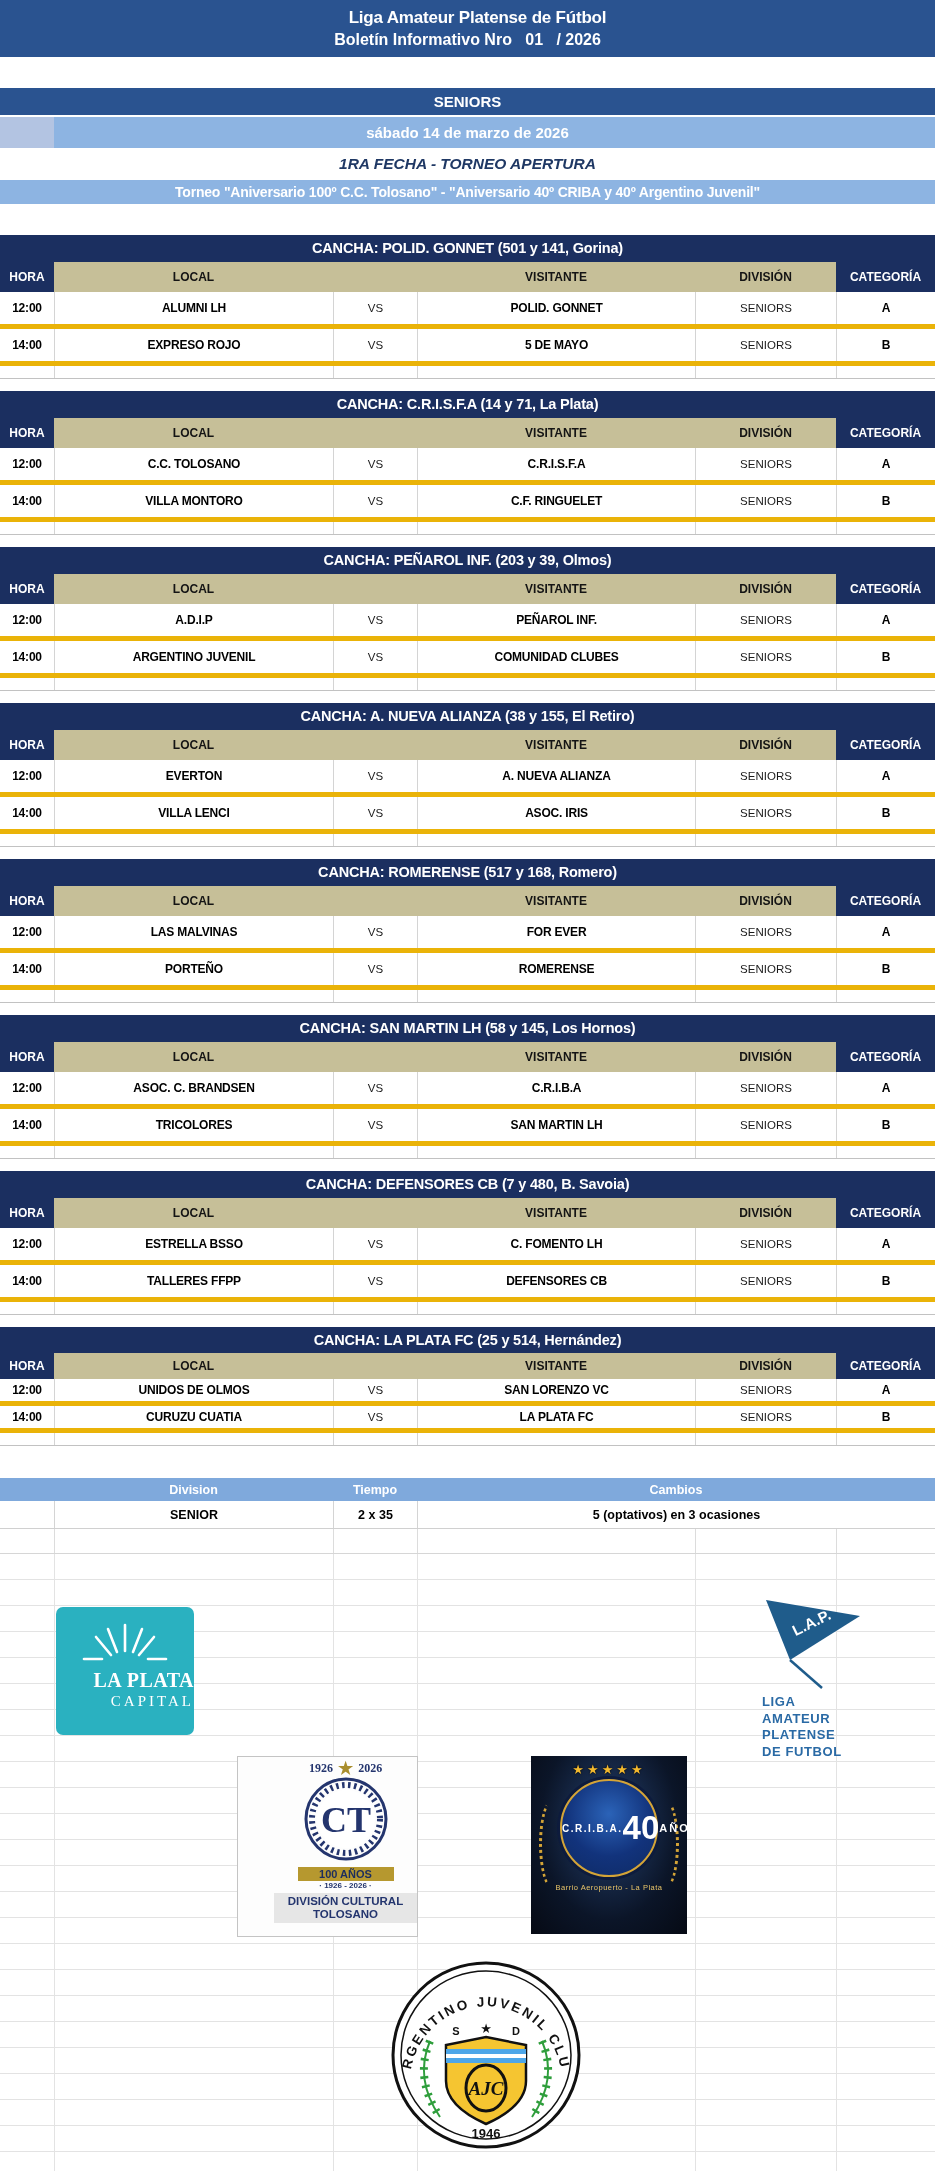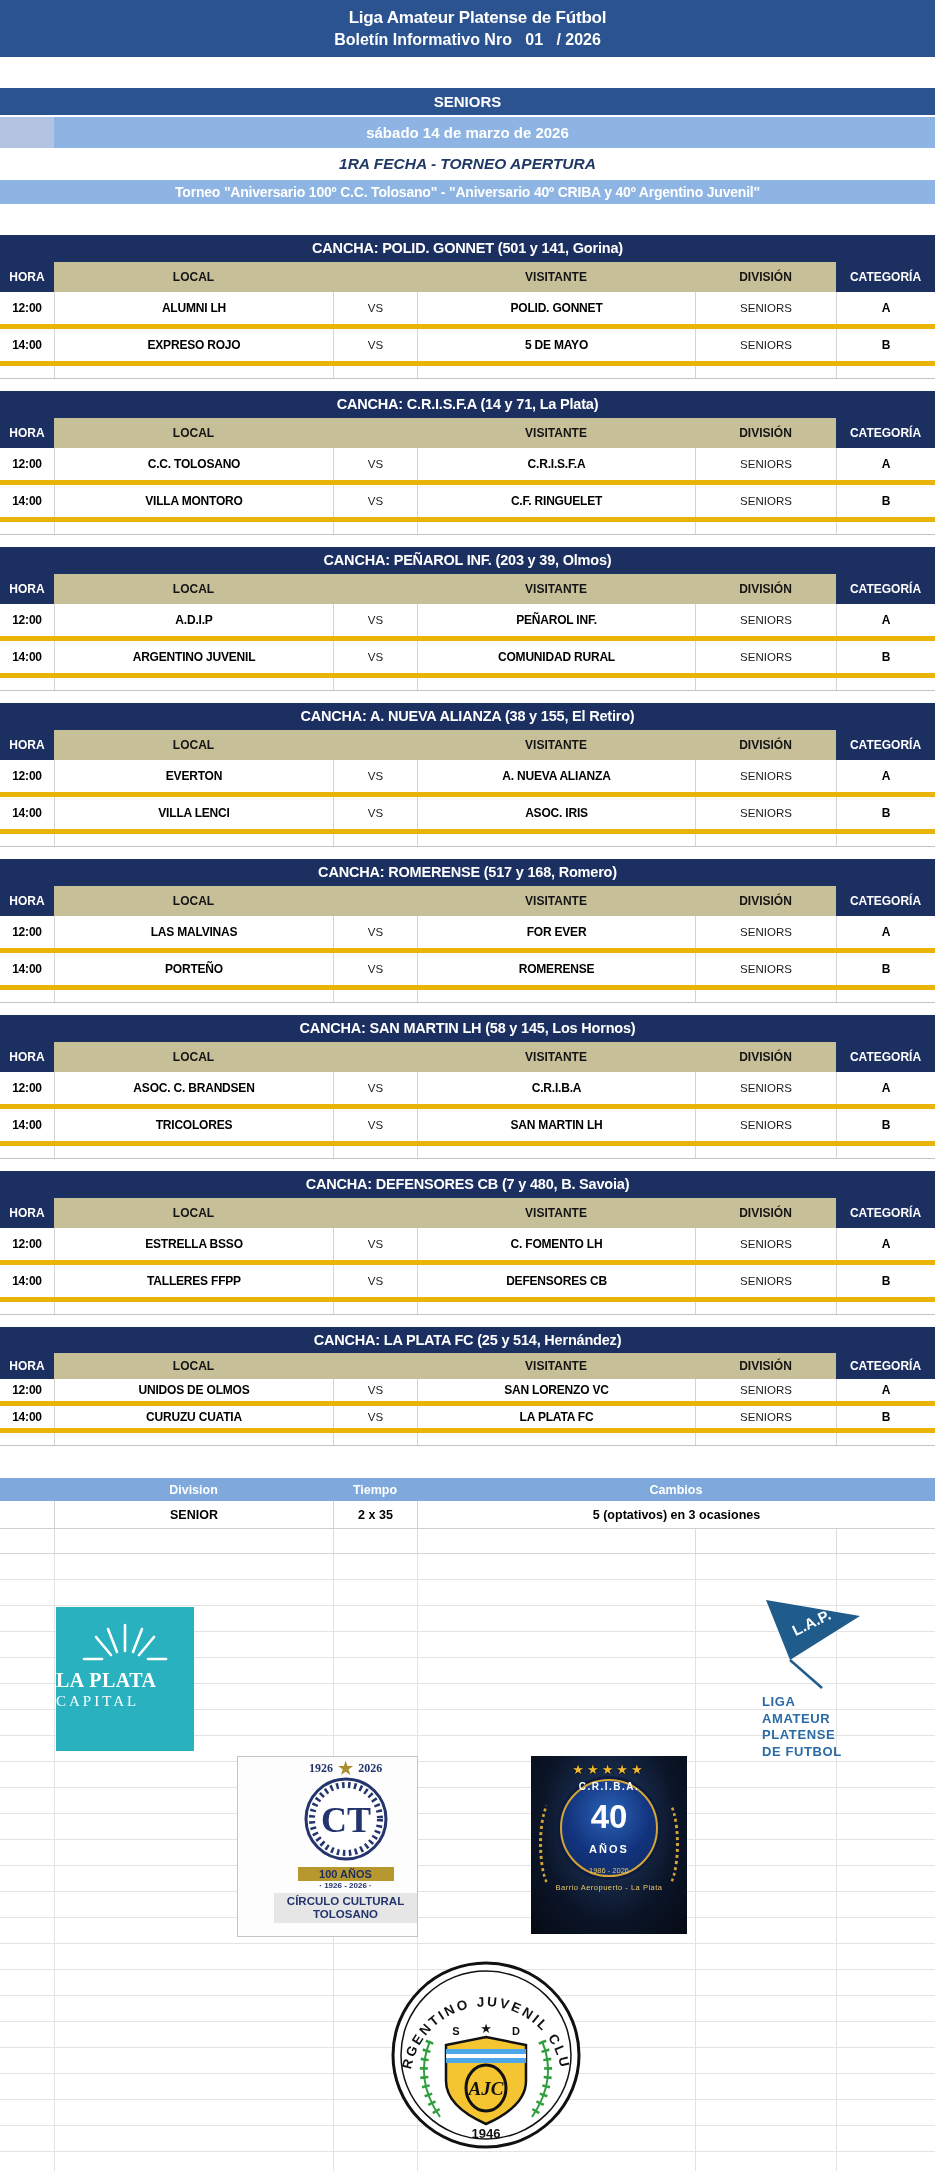--- a/index.html
+++ b/index.html
@@ -49,37 +49,37 @@
   .rules-empty{height:24px;border-bottom:1px solid #d6d6d6;}
   .rules-empty>div.bl{border-left:1px solid #dcdcdc;}
 
   
   .notes{height:75px;background:#e9e6da;display:flex;flex-direction:column;justify-content:center;text-align:center;color:#000;font-weight:bold;font-size:12.5px;line-height:25px;letter-spacing:-0.2px;}
 
   
   .footer{position:relative;height:620px;background:repeating-linear-gradient(to bottom,#ffffff 0px,#ffffff 25px,#e3e3e3 25px,#e3e3e3 26px);}
   .vline{position:absolute;top:0;bottom:0;width:1px;background:#e3e3e3;}
 
-  .lpc{position:absolute;left:56px;top:53px;width:138px;height:144px;background:#2ab1c0;color:#fff;text-align:left;}
+  .lpc{position:absolute;left:56px;top:53px;width:138px;height:128px;background:#2ab1c0;color:#fff;text-align:right;border-radius:7px;}
   .lpc .t1{font-family:"Liberation Serif",serif;font-weight:bold;font-size:20px;letter-spacing:0.5px;margin-top:2px;}
   .lpc .t2{font-family:"Liberation Serif",serif;font-size:15px;letter-spacing:3px;margin-top:1px;}
 
   .lap{position:absolute;left:738px;top:32px;width:150px;}
   .lap-text{padding-left:24px;font-weight:bold;font-size:13px;line-height:16.5px;color:#2a6aa5;letter-spacing:0.6px;}
 
   .tolosano{position:absolute;left:237px;top:202px;width:181px;height:181px;background:#fdfdfd;border:1px solid #c4c4c4;box-sizing:border-box;text-align:center;overflow:hidden;padding-left:36px;}
   .t-years{margin-top:4px;display:flex;justify-content:center;align-items:center;gap:5px;color:#24356e;font-size:12px;font-weight:bold;font-family:"Liberation Serif",serif;}
   .t-star{color:#a98e2e;font-size:17px;line-height:14px;}
   .t-banner{width:96px;margin:1px auto 0;background:#b6982f;color:#1c2d5e;font-weight:bold;font-size:11px;line-height:14px;}
   .t-range{color:#24356e;font-weight:bold;font-size:8px;line-height:10px;}
   .t-name{margin-top:2px;background:#e6e6e6;color:#24356e;font-weight:bold;font-size:11.5px;line-height:13px;padding:2px 0;}
 
   .criba{position:absolute;left:531px;top:202px;width:156px;height:178px;background:radial-gradient(ellipse at 50% 38%,#24406e 0%,#0b1528 62%,#060a14 100%);display:flex;flex-direction:column;align-items:center;color:#fff;overflow:hidden;}
   .criba-stars{margin-top:6px;color:#f3b92e;font-size:13px;letter-spacing:3px;text-shadow:0 0 2px #000;}
-  .criba-circle{position:relative;margin-top:2px;width:94px;height:94px;border-radius:50%;background:radial-gradient(circle at 50% 35%,#2b63b8 0%,#12337c 55%,#0e2a63 100%);border:2px solid #d4a437;box-shadow:0 0 0 3px #0d1b3d;display:flex;flex-direction:column;align-items:center;justify-content:space-between;}
+  .criba-circle{position:relative;margin-top:2px;width:94px;height:94px;border-radius:50%;background:radial-gradient(circle at 50% 35%,#2b63b8 0%,#12337c 55%,#0e2a63 100%);border:2px solid #d4a437;box-shadow:0 0 0 3px #0d1b3d;display:flex;flex-direction:row;align-items:center;justify-content:flex-start;}
   .criba-name{font-weight:bold;font-size:10px;letter-spacing:1.5px;}
   .criba-40{font-weight:bold;font-size:33px;line-height:30px;}
   .criba-anios{font-weight:bold;font-size:11px;letter-spacing:2px;line-height:12px;}
   .criba-range{font-size:7.5px;color:#e8c469;margin-top:1px;}
   .criba-loc{font-size:7.5px;color:#e8c469;margin-top:6px;letter-spacing:0.5px;}
   .criba-laurel{position:absolute;top:42px;width:22px;height:86px;border:3px solid transparent;border-radius:50%;}
   .criba-laurel.left{left:8px;border-left:3px dotted #d4a437;}
   .criba-laurel.right{right:8px;border-right:3px dotted #d4a437;}
 
   .ajc{position:absolute;left:390px;top:407px;width:192px;height:188px;}
@@ -197,21 +197,21 @@
         <div class="bold bl">A.D.I.P</div>
         <div class="dim bl">VS</div>
         <div class="bold bl">PEÑAROL INF.</div>
         <div class="dim bl">SENIORS</div>
         <div class="bold bl">A</div>
       </div>
       <div class="vgrid v-row">
         <div class="bold">14:00</div>
         <div class="bold bl">ARGENTINO JUVENIL</div>
         <div class="dim bl">VS</div>
-        <div class="bold bl">COMUNIDAD RURAL</div>
+        <div class="bold bl">COMUNIDAD CLUBES</div>
         <div class="dim bl">SENIORS</div>
         <div class="bold bl">B</div>
       </div>
       <div class="vgrid v-empty">
         <div></div>
           <div class="bl"></div>
           <div class="bl"></div>
           <div class="bl"></div>
           <div class="bl"></div>
           <div class="bl"></div>
@@ -468,21 +468,21 @@
       </div>
       <svg width="86" height="86" viewBox="0 0 86 86">
         <circle cx="43" cy="43" r="40" fill="none" stroke="#24356e" stroke-width="3"></circle>
         <circle cx="43" cy="43" r="34" fill="none" stroke="#24356e" stroke-width="6" stroke-dasharray="2.5 3.5"></circle>
         <circle cx="43" cy="43" r="29" fill="#ffffff"></circle>
         <text x="43" y="56" text-anchor="middle" fill="#24356e" font-family="Liberation Serif, serif" font-size="36" font-weight="bold">CT</text>
       </svg>
       <div class="t-banner">100 AÑOS</div>
       <div class="t-range">· 1926 - 2026 ·</div>
       <div class="t-name">
-        <div>CÍRCULO CULTURAL</div>
+        <div>DIVISIÓN CULTURAL</div>
         <div>TOLOSANO</div>
       </div>
     </div>
 
     <div class="criba">
       <div class="criba-stars">★★★★★</div>
       <div class="criba-laurel left"></div>
       <div class="criba-laurel right"></div>
       <div class="criba-circle">
         <div class="criba-name">C.R.I.B.A.</div>

